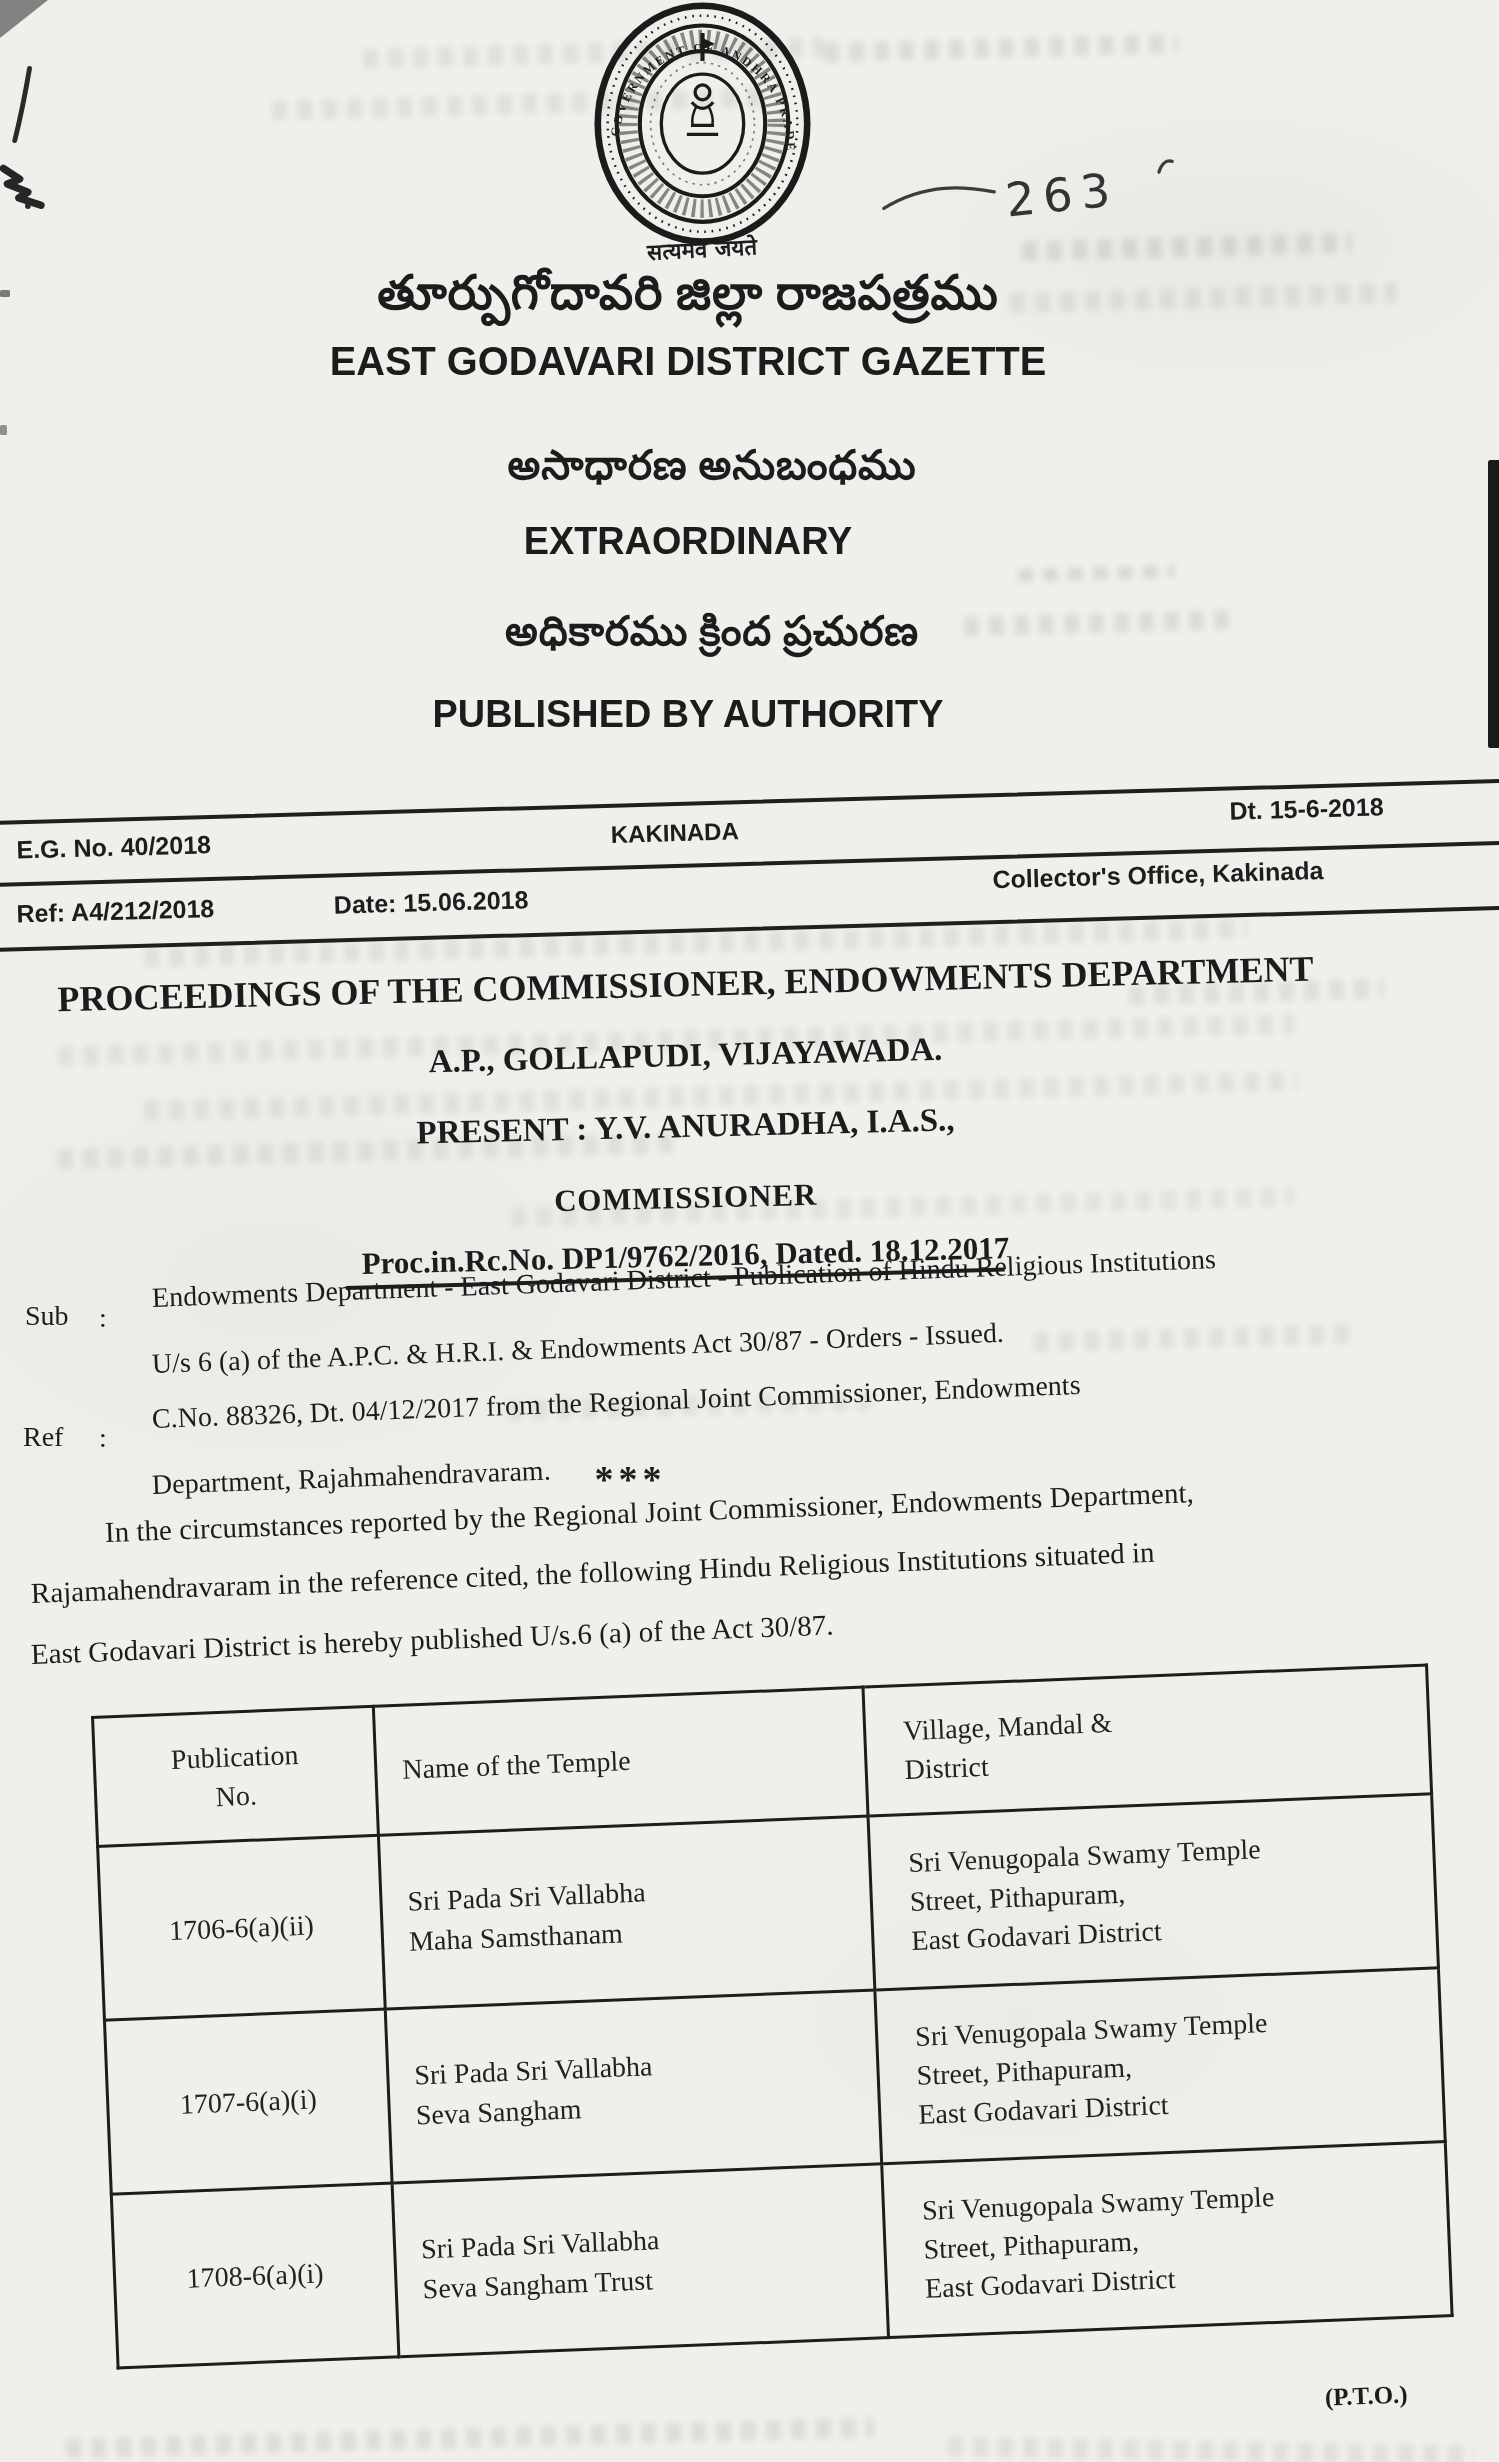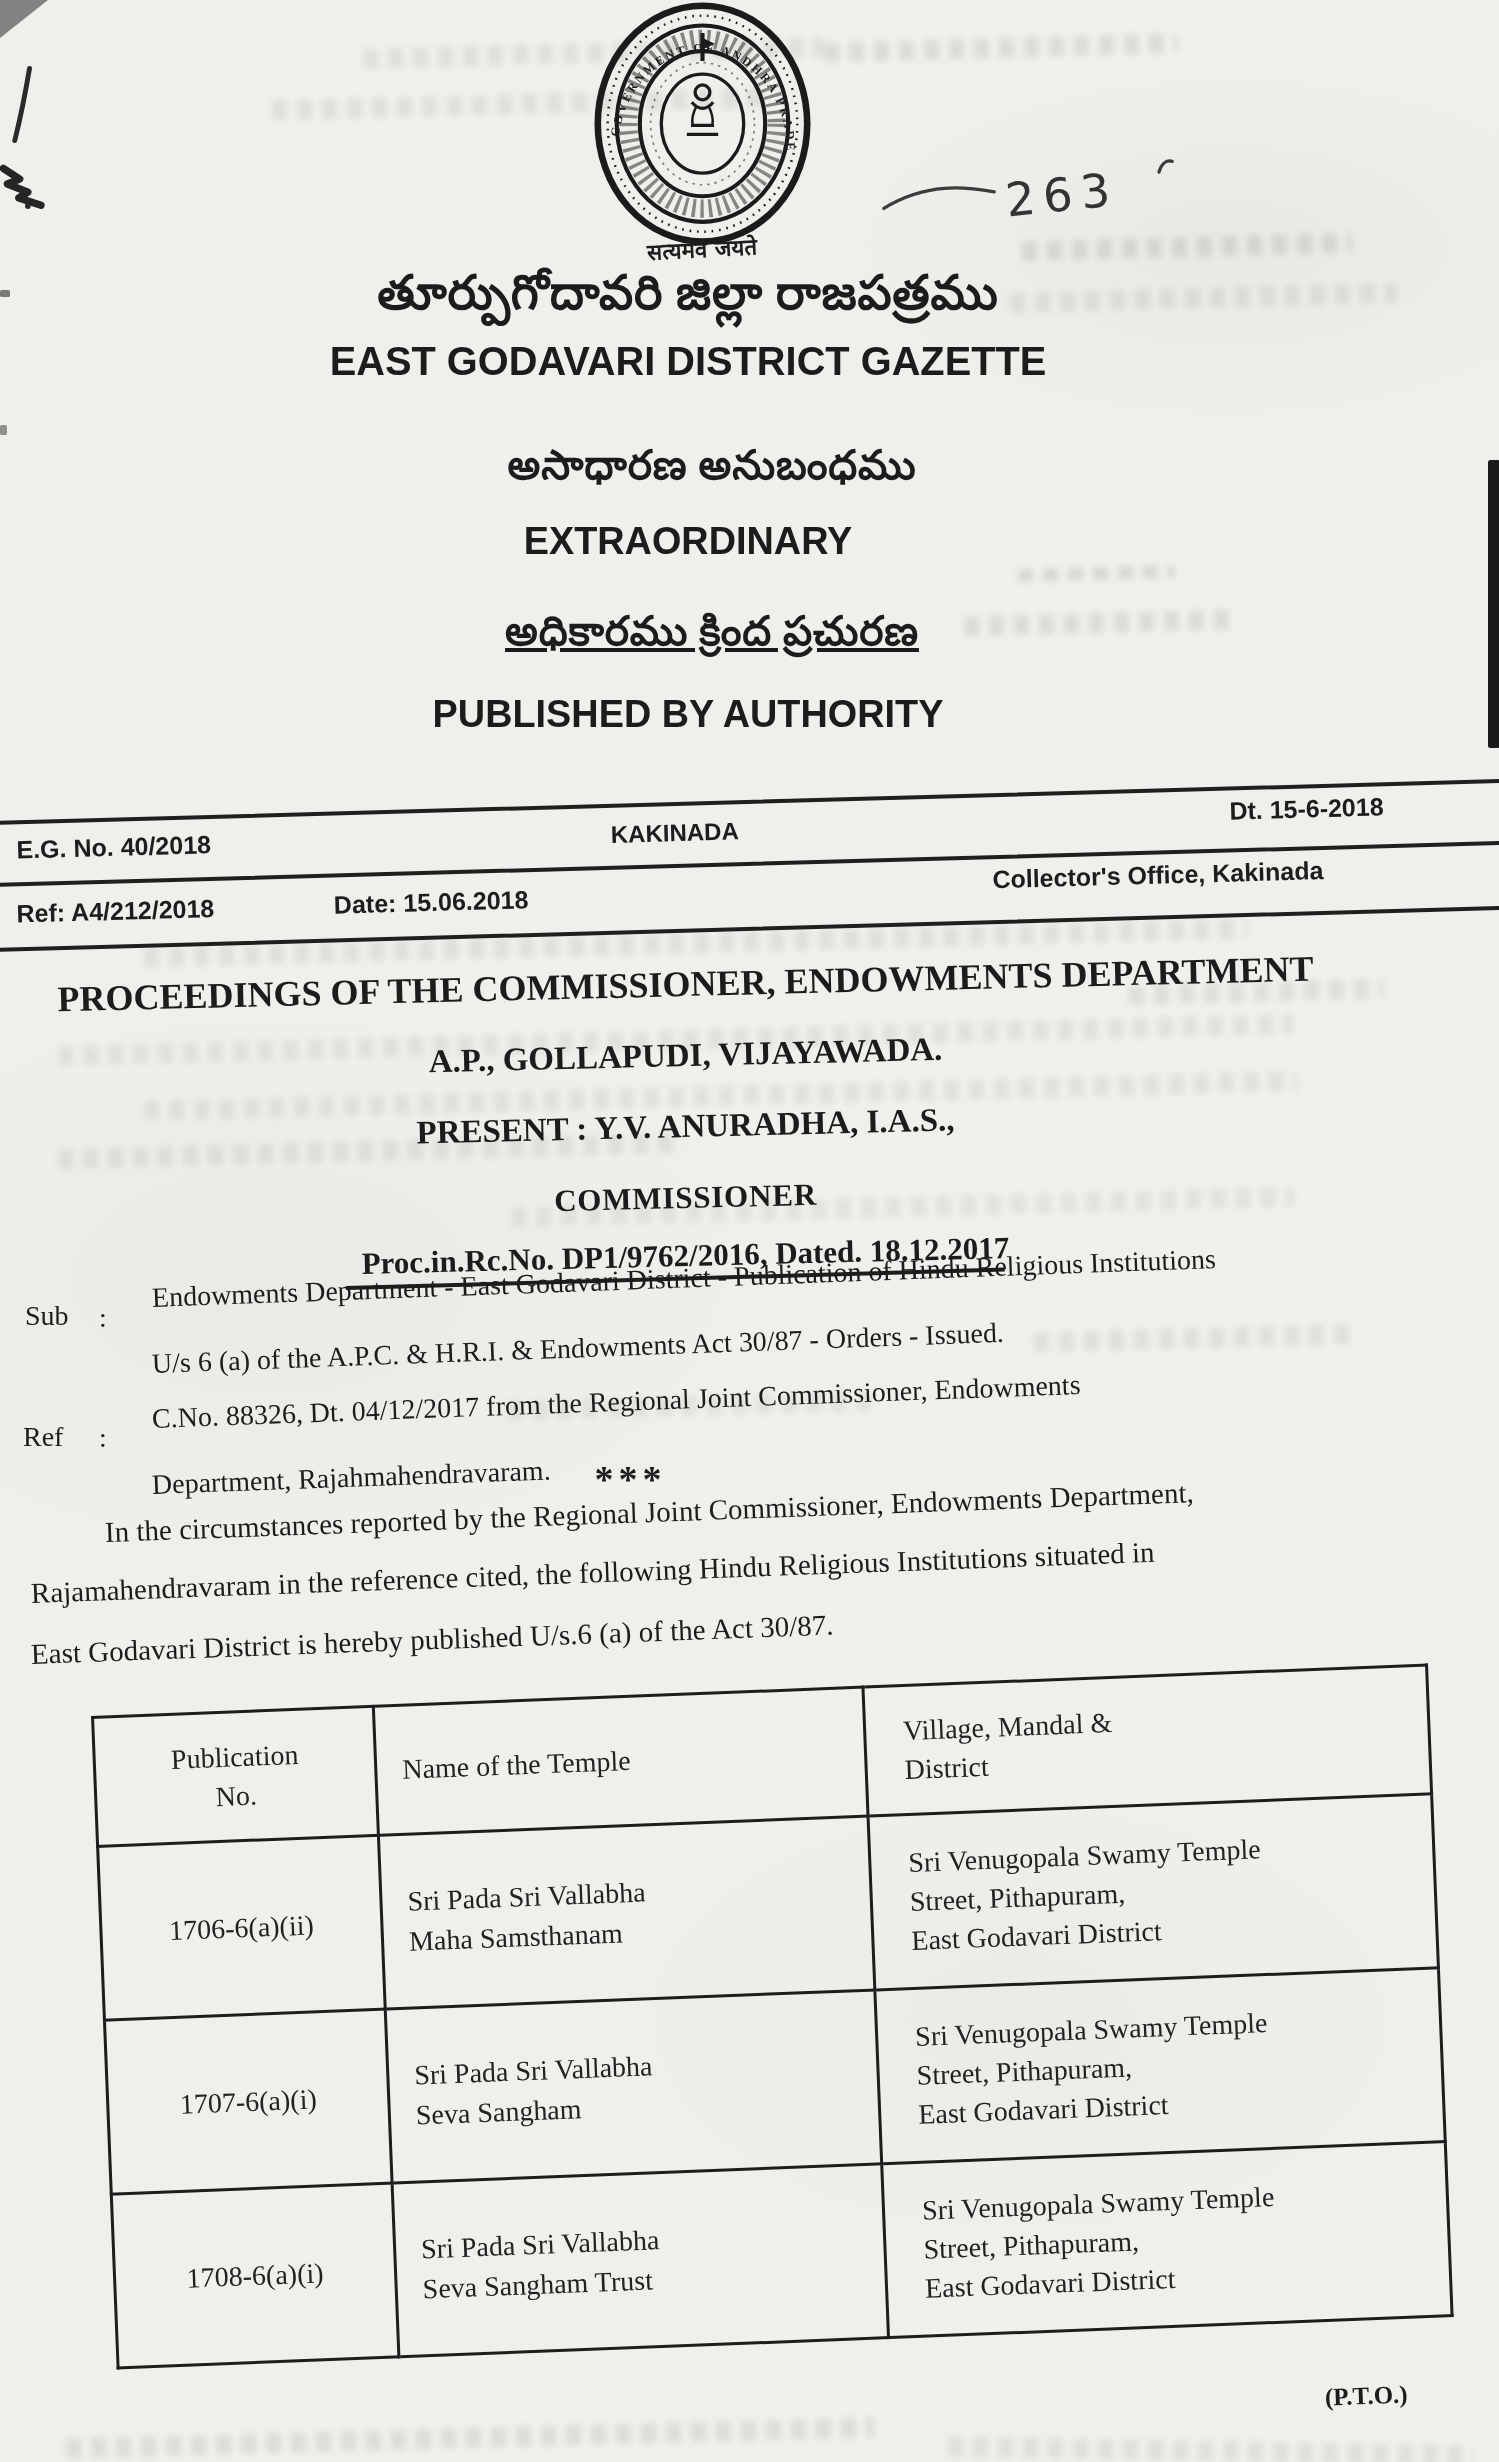--- a/index.html
+++ b/index.html
@@ -98,21 +98,21 @@
     <path d="M133 128 q-7 14 -5 23 M147 128 q7 14 5 23" fill="none" stroke="#1b1b1b" stroke-width="3"></path>
     <path d="M126 152 h28 M121 163 h38" stroke="#1b1b1b" stroke-width="4"></path>
     <ellipse cx="140" cy="150" rx="63" ry="74" fill="none" stroke="#1b1b1b" stroke-width="2" stroke-dasharray="3 6" opacity=".55"></ellipse>
     <text x="140" y="312" text-anchor="middle" font-family="DejaVu Serif, serif" font-size="27" font-weight="bold" fill="#1d1d1d" transform="rotate(-3 140 312)">सत्यमेव जयते</text>
   </svg>
 
   <div class="abs ctr ser tel-big ink" style="top:265px;">తూర్పుగోదావరి జిల్లా రాజపత్రము</div>
   <div class="abs ctr san eng-big ink" style="top:338px;">EAST GODAVARI DISTRICT GAZETTE</div>
   <div class="abs ctr ser tel-mid ink" style="top:441px;">అసాధారణ అనుబంధము</div>
   <div class="abs ctr san eng-mid ink" style="top:519px;">EXTRAORDINARY</div>
-  <div class="abs ctr ser tel-mid ink" style="top:607px;text-decoration:underline;">అధికారము క్రింద ప్రచురణ</div>
+  <div class="abs ctr ser tel-mid ink" style="top:607px;">అధికారము క్రింద ప్రచురణ</div>
   <div class="abs ctr san eng-mid ink" style="top:692px;">PUBLISHED BY AUTHORITY</div>
 
   <div class="abs rule" style="top:821px;"></div>
   <div class="abs san issue-row" style="top:831px;height:38px;">
     <span class="abs" style="left:16.5px;top:5px;">E.G. No. 40/2018</span>
     <span class="abs" style="left:611px;top:6.6px;font-size:24px;">KAKINADA</span>
     <span class="abs" style="left:1230px;top:0px;">Dt. 15-6-2018</span>
   </div>
   <div class="abs rule" style="top:883px;"></div>
   <div class="abs san issue-row" style="top:895px;height:38px;">

